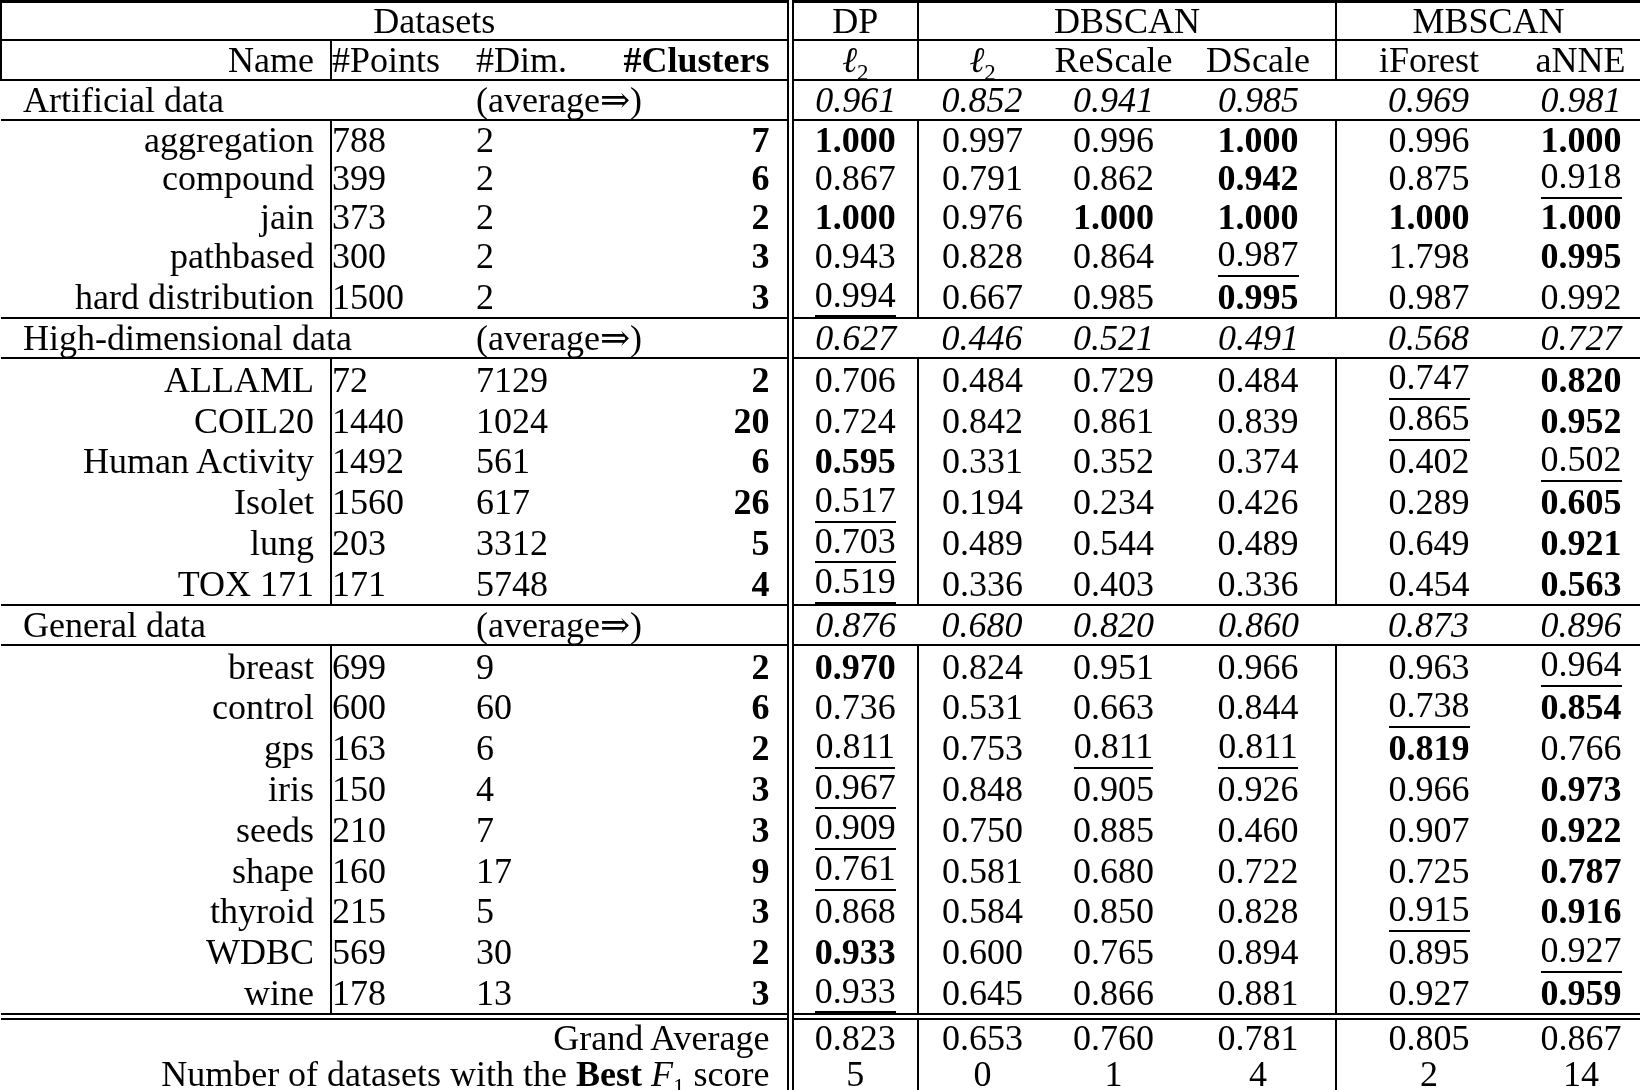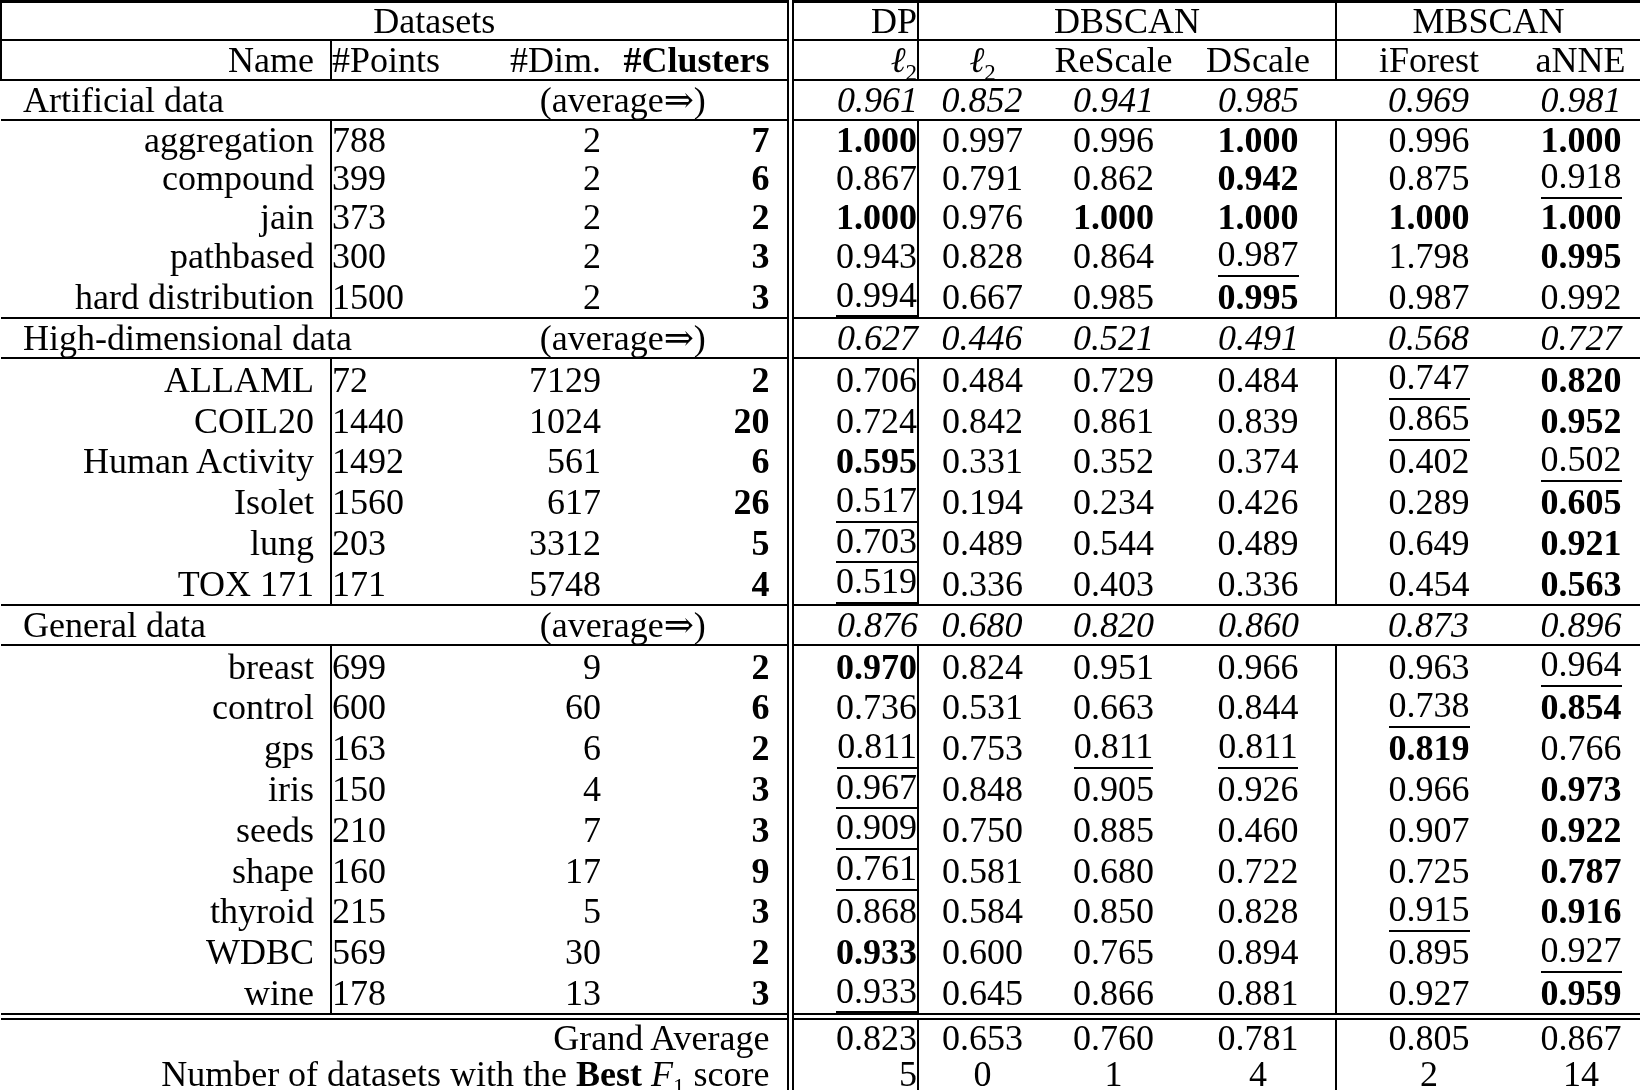--- a/index.html
+++ b/index.html
@@ -4,36 +4,36 @@
 <style>
   html,body{margin:0;padding:0;background:#fff;}
   body{width:1640px;height:1090px;color:#000;font-family:"Liberation Serif","DejaVu Serif",serif;}
   table{border-collapse:collapse;table-layout:fixed;width:1640px;
         border-top:3px solid #000;border-bottom:3px solid #000;}
   td{padding:0;height:37px;font-size:36px;line-height:1.0;text-align:center;
      vertical-align:middle;white-space:nowrap;overflow:visible;}
   
   .c-name{text-align:right;padding-right:16px;border-right:2px solid #000;}
   .c-points{text-align:left;padding-right:14px;}
-  .c-dim{text-align:right;padding-right:12px;}
+  .c-dim{text-align:left;padding-right:12px;}
   .c-clusters{text-align:right;padding-right:17px;font-weight:bold;}
-  .c-dp{border-left:7px double #000;border-right:2px solid #000;text-align:right;}
+  .c-dp{border-left:7px double #000;border-right:2px solid #000;}
   .c-if{border-left:2px solid #000;}
   
   tr.r1 td{height:36px;border-bottom:2px solid #000;margin-top:48px;}
   tr.r2 td{height:38px;border-bottom:2px solid #000;}
   .bL{border-left:2px solid #000;padding-left:44px;}
   .bR{border-right:2px solid #000;}
   .r1-datasets{padding-left:80px;}
   
   tr.sec td{height:38px;border-top:2px solid #000;border-bottom:2px solid #000;}
   tr.sec .c-dp{border-right:none;}
   tr.sec .c-if{border-left:none;}
   .sec-label{text-align:left;padding-left:22px;}
-  .sec-avgmark{text-align:center;padding-right:17px;}
+  .sec-avgmark{text-align:left;padding-right:17px;}
   
   tr.h40 td{height:40px;}
   
   tr.foot td{height:36px;}
   tr.grand td{border-top:7px double #000;}
   .foot-label{text-align:right;padding-right:17px;}
   
   .b{font-weight:700;}
   .u{display:inline-block;border-bottom:2px solid #000;padding-bottom:1px;line-height:1.05;}
   .it{font-style:italic;}

